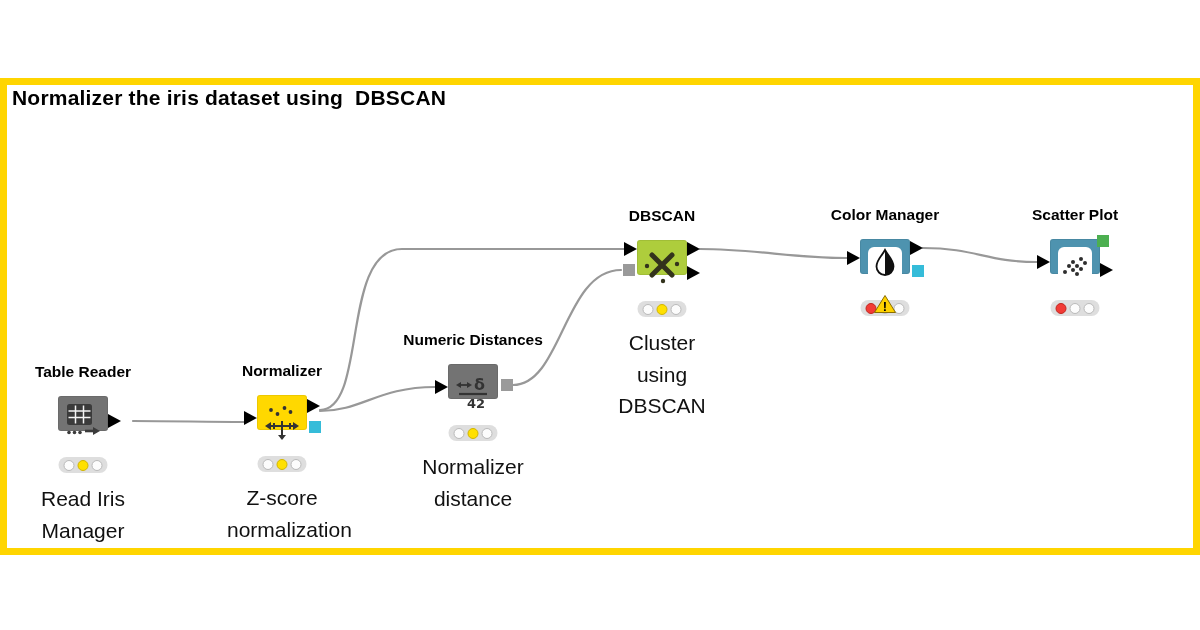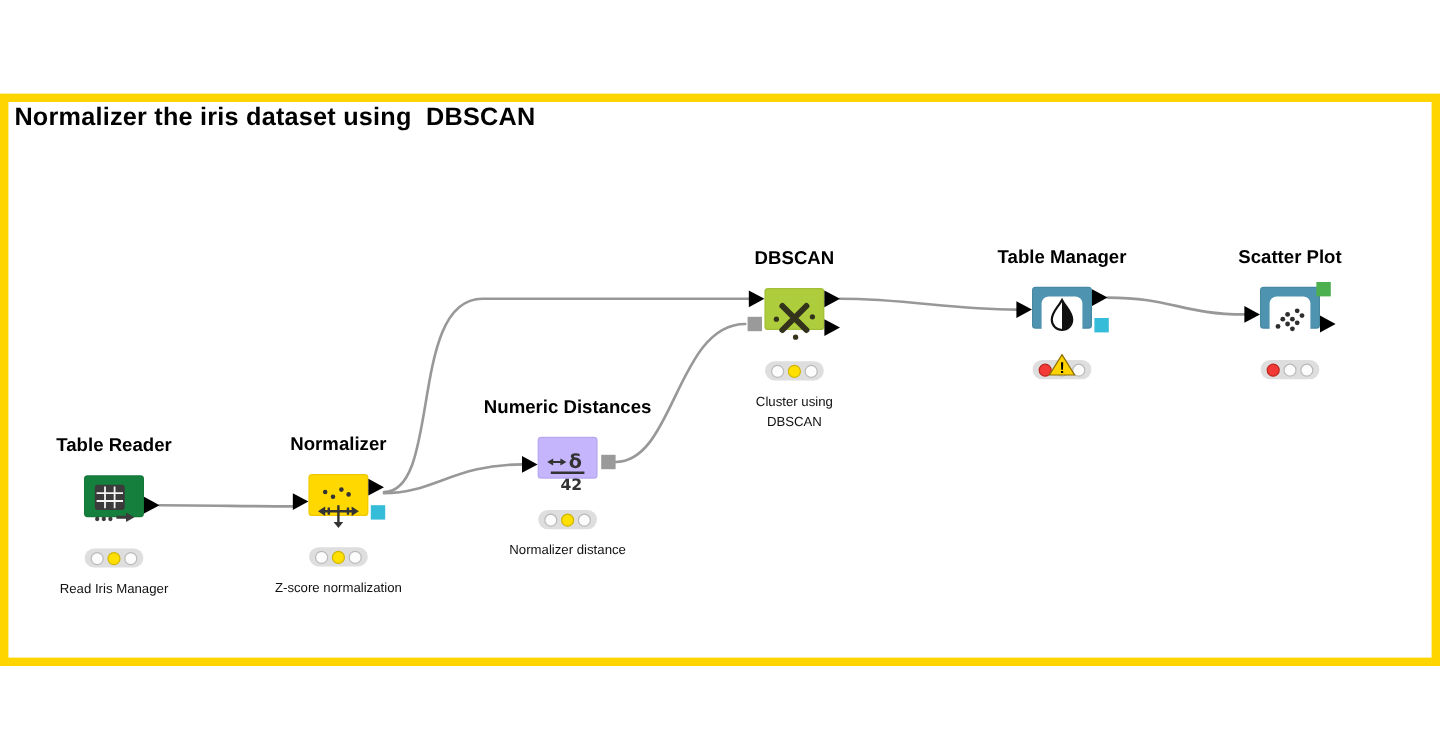--- a/index.html
+++ b/index.html
@@ -4,21 +4,21 @@
 <style>
   * { margin:0; padding:0; box-sizing:border-box; }
   html,body { width:1200px; height:630px; background:#ffffff; font-family:"Liberation Sans",sans-serif; overflow:hidden; }
   .canvas { position:relative; width:1200px; height:630px; }
   .frame { position:absolute; left:0; top:78px; width:1200px; height:477px; border:7px solid #FFD500; background:#ffffff; }
   .title { position:absolute; left:12px; top:86px; font-size:21px; font-weight:700; color:#000; white-space:pre; letter-spacing:.2px; z-index:3; }
   svg.wires { position:absolute; left:0; top:0; z-index:2; pointer-events:none; }
   .node { position:absolute; width:50px; height:35px; border-radius:3px; z-index:4; box-shadow:0 0 0 1px rgba(0,0,0,0.07) inset; }
   .node-icon, .node-icon svg { display:block; width:50px; height:50px; }
   .node-label { position:absolute; top:-33px; left:50%; transform:translateX(-50%); font-size:15.5px; font-weight:700; color:#000; white-space:nowrap; }
-  .caption { position:absolute; top:87px; left:50%; transform:translateX(-50%); width:110px; text-align:center; font-size:11px; color:#111; line-height:1.5; }
+  .caption { position:absolute; top:87px; left:50%; transform:translateX(-50%); width:110px; text-align:center; font-size:21px; color:#111; line-height:1.5; }
   .traffic-light { position:absolute; top:61px; left:50%; transform:translateX(-50%); width:49px; height:16px; background:#DEDEDE; border-radius:8px; display:flex; align-items:center; justify-content:center; gap:3px; }
   .dot { width:11px; height:11px; border-radius:50%; background:#FCFCFC; border:1px solid #BABABA; }
   .dot.lit-yellow { background:#FFE000; border-color:#D2B500; }
   .dot.lit-red { background:#F23B36; border-color:#C1261F; }
   .tri-out, .tri-in { position:absolute; width:0; height:0; border-top:7px solid transparent; border-bottom:7px solid transparent; border-left:13px solid #000; }
   .tri-out { right:-13px; }
   .tri-in { left:-13px; }
   .sq { position:absolute; width:12px; height:12px; }
   .warn { position:absolute; top:55px; left:50%; transform:translateX(-50%); z-index:5; }
 </style>
@@ -34,21 +34,21 @@
     <g fill="none" stroke="#989898" stroke-width="2.2" stroke-linecap="round">
       <path d="M133,421 C175,421 205,422 244,422"></path>
       <path d="M320,410 C368,410 340,249 402,249 L624,249"></path>
       <path d="M320,411 C362,411 378,387 435,387"></path>
       <path d="M513,385 C562,385 564,270 621,270"></path>
       <path d="M700,249 C756,249 792,258 847,258"></path>
       <path d="M923,248 C976,248 986,262 1037,262"></path>
     </g>
   </svg>
 
-  <div class="node" style="left:70px;top:396px;background:#15803d">
+  <div class="node" style="left:58px;top:396px;background:#737373">
     <div class="node-label">Table Reader</div>
     <div class="node-icon">
       <svg viewBox="0 0 50 50">
         <rect x="9" y="8" width="25" height="21" rx="2.5" fill="#3B3B3B"></rect>
         <line x1="10.5" y1="15" x2="32.5" y2="15" stroke="#F5F5F5" stroke-width="1.5"></line>
         <line x1="10.5" y1="21.5" x2="32.5" y2="21.5" stroke="#F5F5F5" stroke-width="1.5"></line>
         <line x1="17.5" y1="9.5" x2="17.5" y2="27.5" stroke="#F5F5F5" stroke-width="1.5"></line>
         <line x1="25.5" y1="9.5" x2="25.5" y2="27.5" stroke="#F5F5F5" stroke-width="1.5"></line>
         <path d="M27 35 h9" stroke="#3B3B3B" stroke-width="2.6"></path>
         <path d="M35 31 l7 4 -7 4 z" fill="#3B3B3B"></path>
@@ -88,21 +88,21 @@
     <span class="tri-out" style="top:4px"></span>
     <span class="sq" style="right:-14px;top:26px;background:#35BCD9"></span>
     <div class="traffic-light">
       <span class="dot"></span>
       <span class="dot lit-yellow"></span>
       <span class="dot"></span>
     </div>
     <div class="caption">Z-score normalization</div>
   </div>
 
-  <div class="node" style="left:448px;top:364px;background:#c4b5fd">
+  <div class="node" style="left:448px;top:364px;background:#737373">
     <div class="node-label">Numeric Distances</div>
     <div class="node-icon">
       <svg viewBox="0 0 50 50">
         <path d="M11 21 H21" stroke="#333333" stroke-width="1.8"></path>
         <path d="M13 18 L8 21 L13 24 Z" fill="#333333"></path>
         <path d="M19 18 L24 21 L19 24 Z" fill="#333333"></path>
         <text x="26" y="26" font-size="16" font-weight="bold" fill="#333333" font-family="DejaVu Sans, sans-serif">δ</text>
         <path d="M11 30 H39" stroke="#333333" stroke-width="2.2"></path>
         <text x="19" y="44" font-size="13" font-weight="bold" fill="#333333" font-family="DejaVu Sans, sans-serif">42</text>
       </svg>
@@ -133,21 +133,21 @@
     <span class="tri-out" style="top:26px"></span>
     <div class="traffic-light">
       <span class="dot"></span>
       <span class="dot lit-yellow"></span>
       <span class="dot"></span>
     </div>
     <div class="caption">Cluster using DBSCAN</div>
   </div>
 
   <div class="node" style="left:860px;top:239px;background:#4E93AF">
-    <div class="node-label">Table Manager</div>
+    <div class="node-label">Color Manager</div>
     <div class="node-icon">
       <svg viewBox="0 0 50 50">
         <rect x="8" y="8" width="34" height="34" rx="6" fill="#FFFFFF"></rect>
         <path d="M25 11 C21.5 17.5 16.5 21 16.5 27.5 A8.5 8.5 0 0 0 33.5 27.5 C33.5 21 28.5 17.5 25 11 Z" fill="#FFFFFF" stroke="#101010" stroke-width="1.8"></path>
         <path d="M25 11 C28.5 17.5 33.5 21 33.5 27.5 A8.5 8.5 0 0 1 25 36 Z" fill="#101010"></path>
       </svg>
     </div>
     <span class="tri-in" style="top:12px"></span>
     <span class="tri-out" style="top:2px"></span>
     <span class="sq" style="right:-14px;top:26px;background:#35BCD9"></span>

